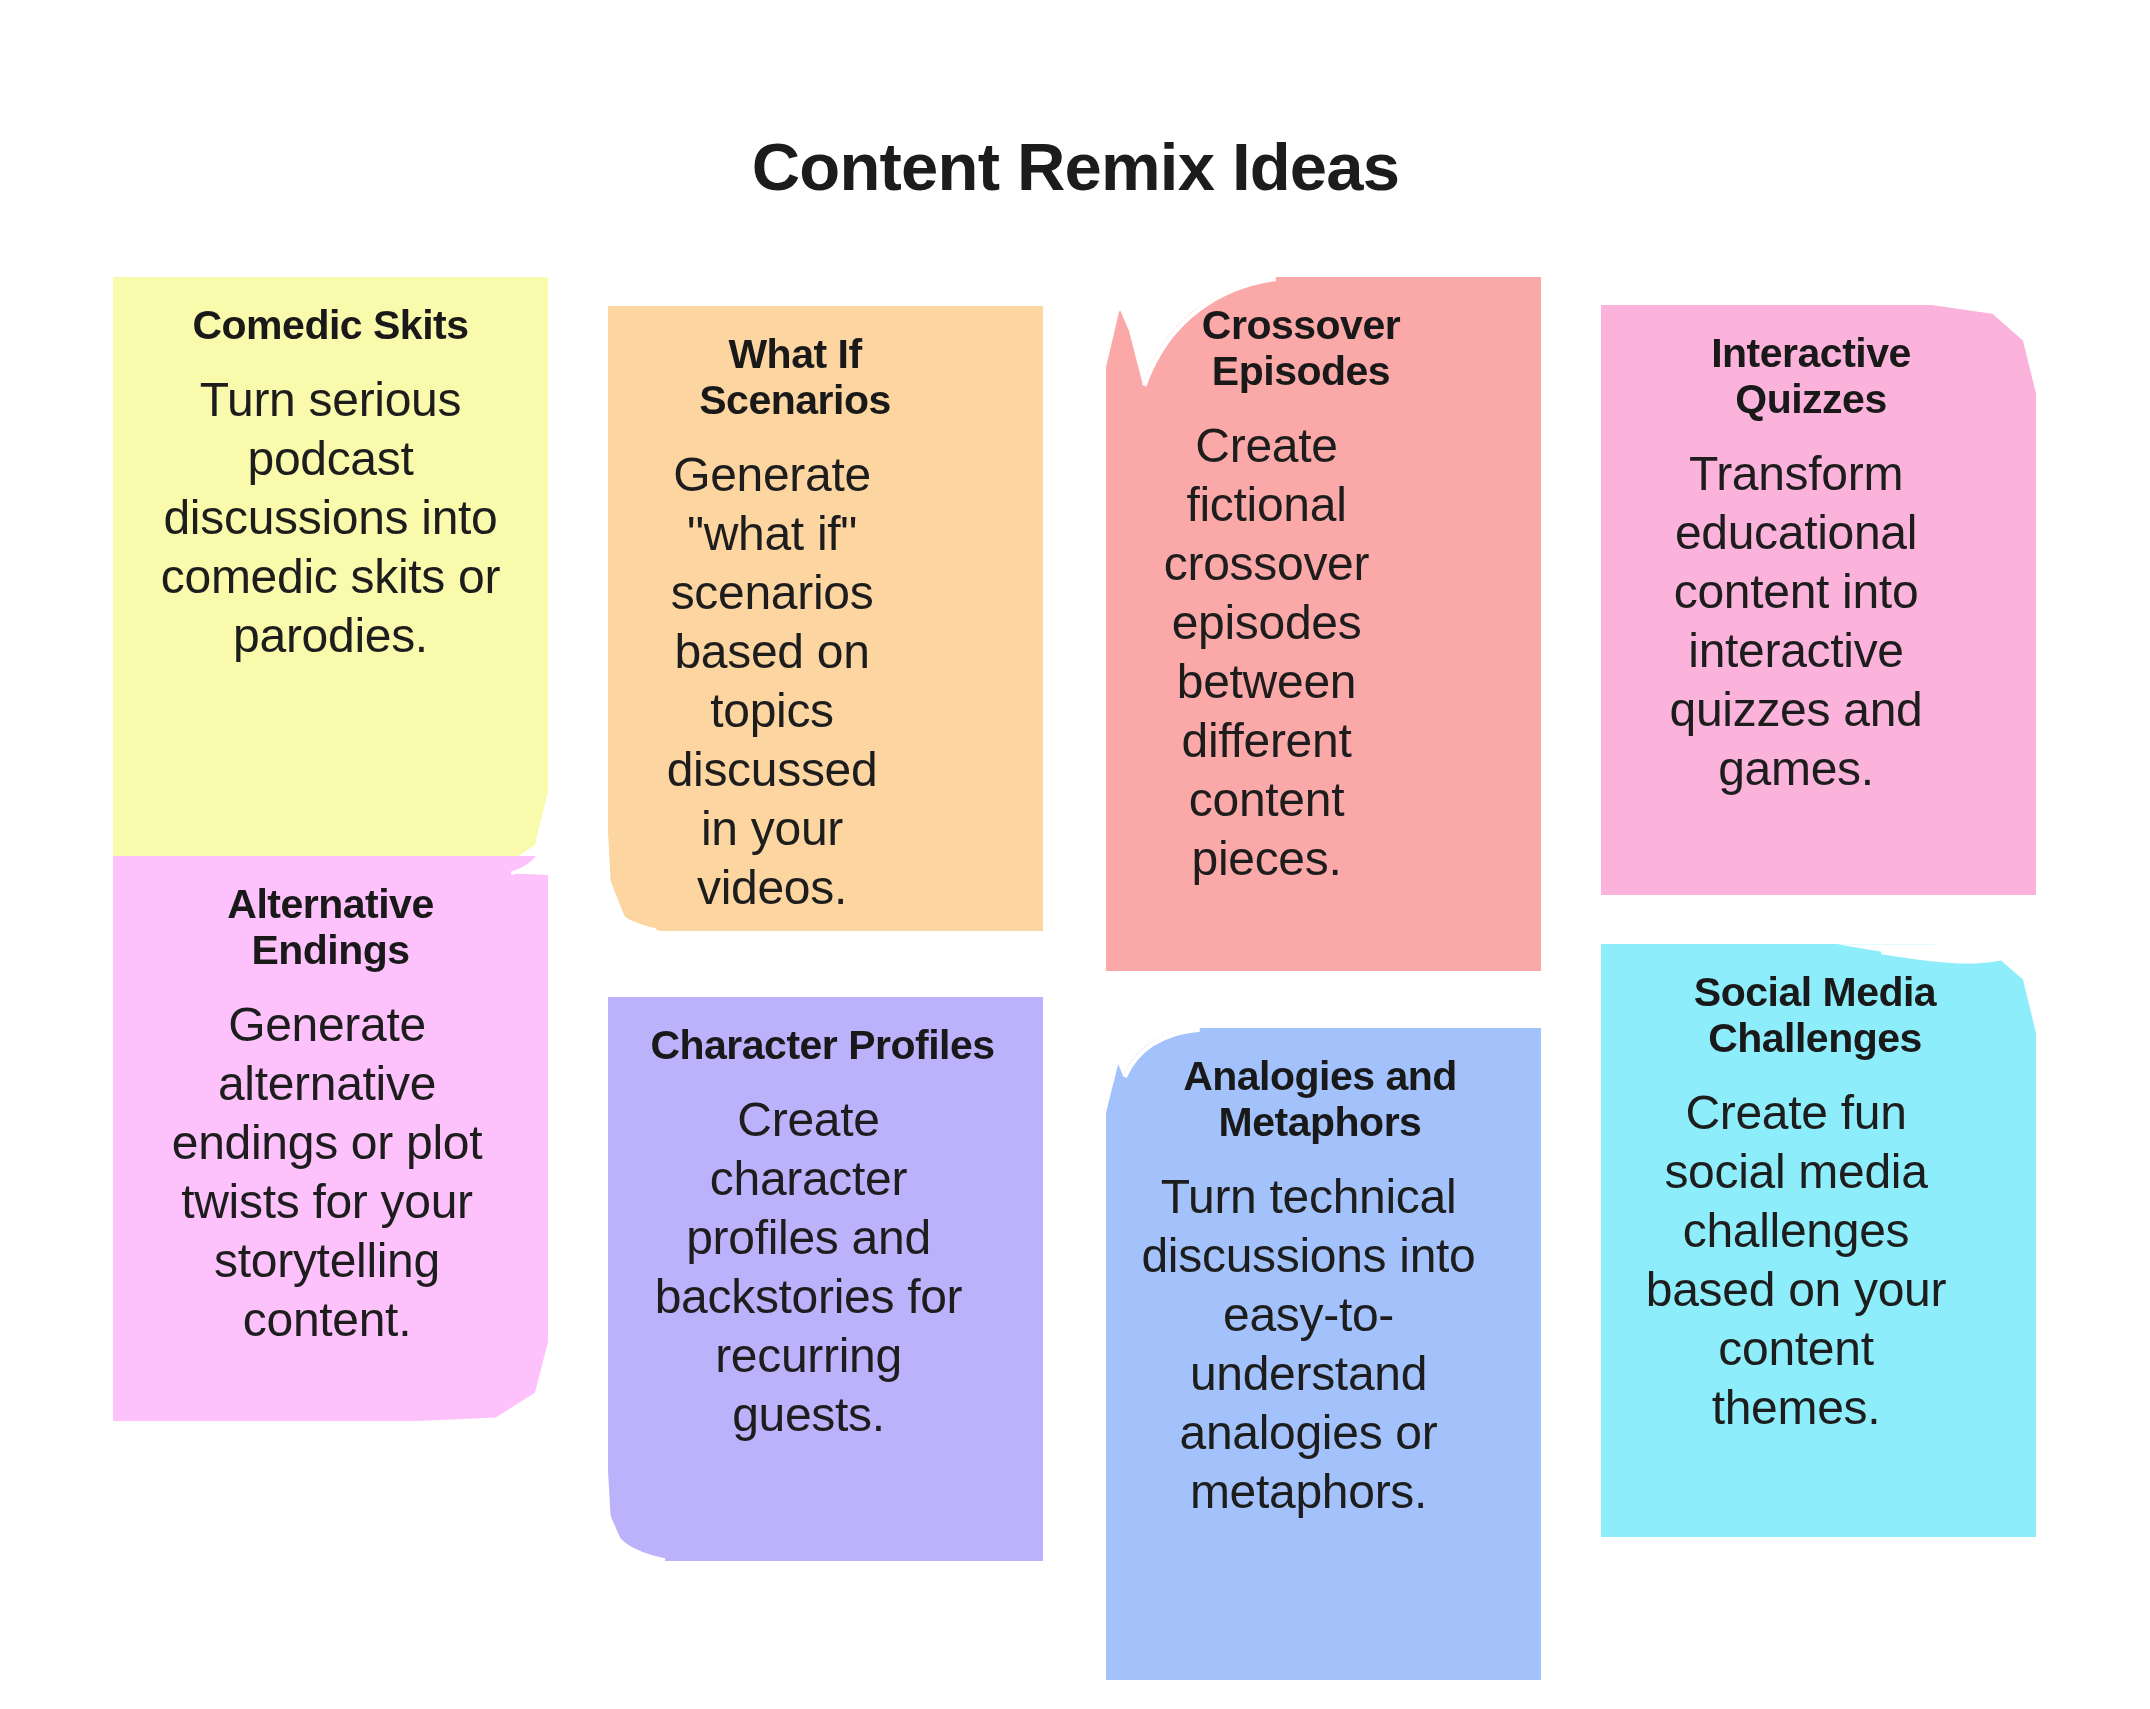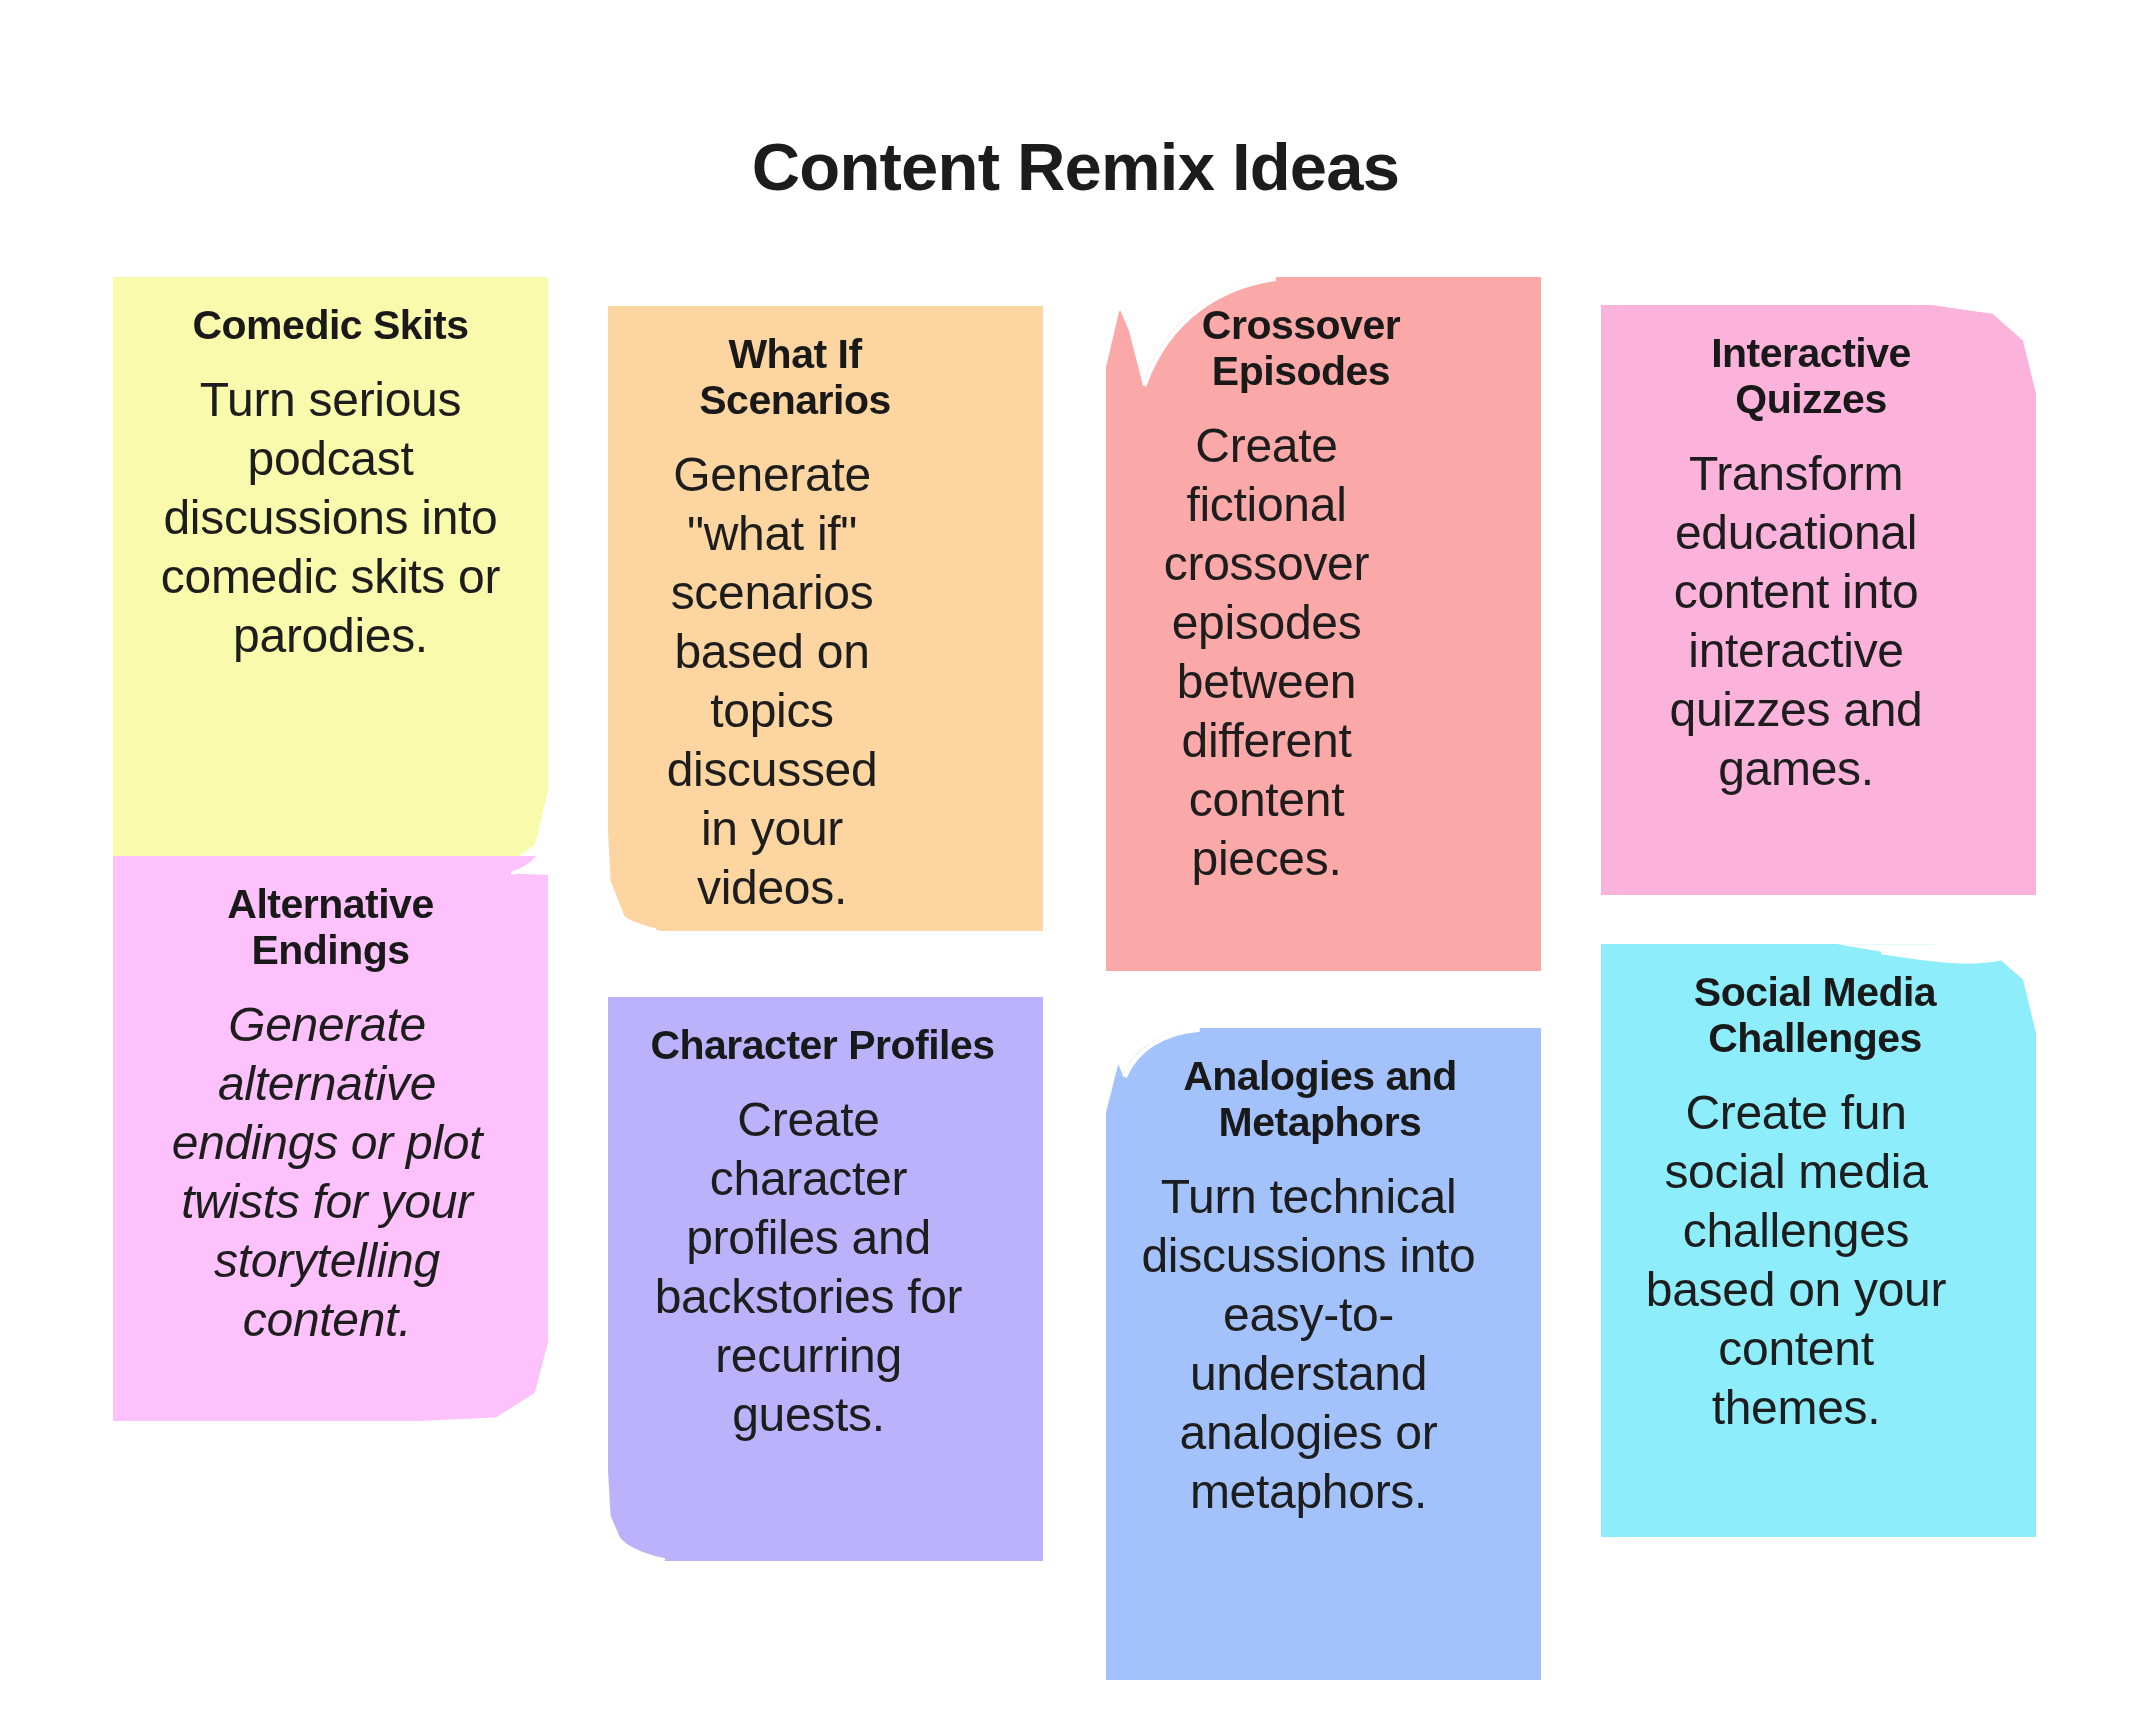--- a/index.html
+++ b/index.html
@@ -111,21 +111,21 @@
   #note-alt-endings     { left: 113px;  top: 856px; width: 435px;  height: 565px; }
   #note-char-profiles   { left: 608px;  top: 997px; width: 435px;  height: 564px; padding-left: 28px; }
   #note-analogies       { left: 1106px; top: 1028px; width: 435px;  height: 652px; }
   #note-social          { left: 1601px; top: 944px; width: 435px;  height: 593px; }
 
   
   #note-comedic-skits .note-body { max-width: 368px; }
   #note-what-if .note-body       { max-width: 260px; }
   #note-crossover .note-body     { max-width: 253px; }
   #note-quizzes .note-body       { max-width: 322px; }
-  #note-alt-endings .note-body   { max-width: 360px; font-style: italic; }
+  #note-alt-endings .note-body   { max-width: 360px; }
   #note-char-profiles .note-body { max-width: 345px; }
   #note-analogies .note-body     { max-width: 337px; }
   #note-social .note-body        { max-width: 322px; }
 
   #note-what-if .note-title      { max-width: 306px; }
   #note-crossover .note-title    { max-width: 322px; text-align: center; }
   #note-quizzes .note-title      { max-width: 352px; }
   #note-analogies .note-title    { max-width: 360px; }
   #note-social .note-title       { max-width: 360px; }
 </style>

